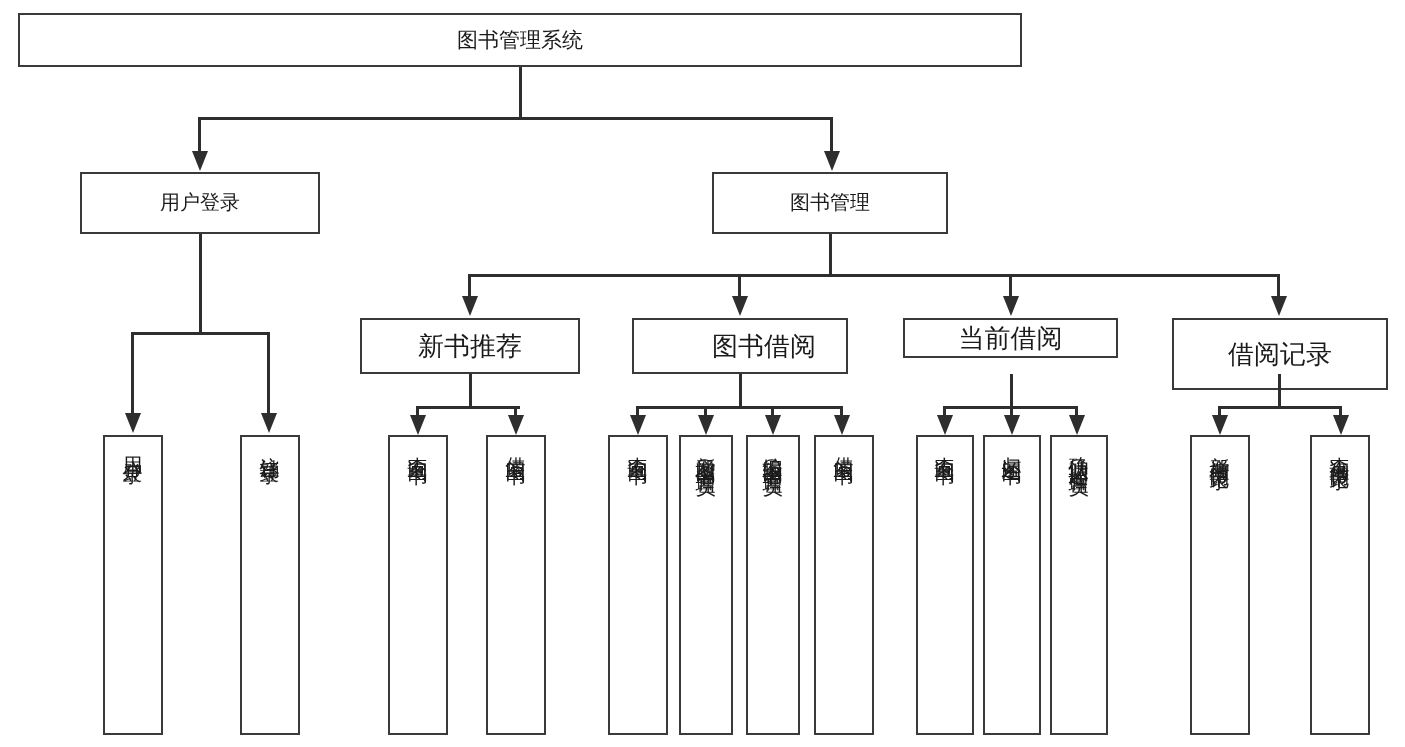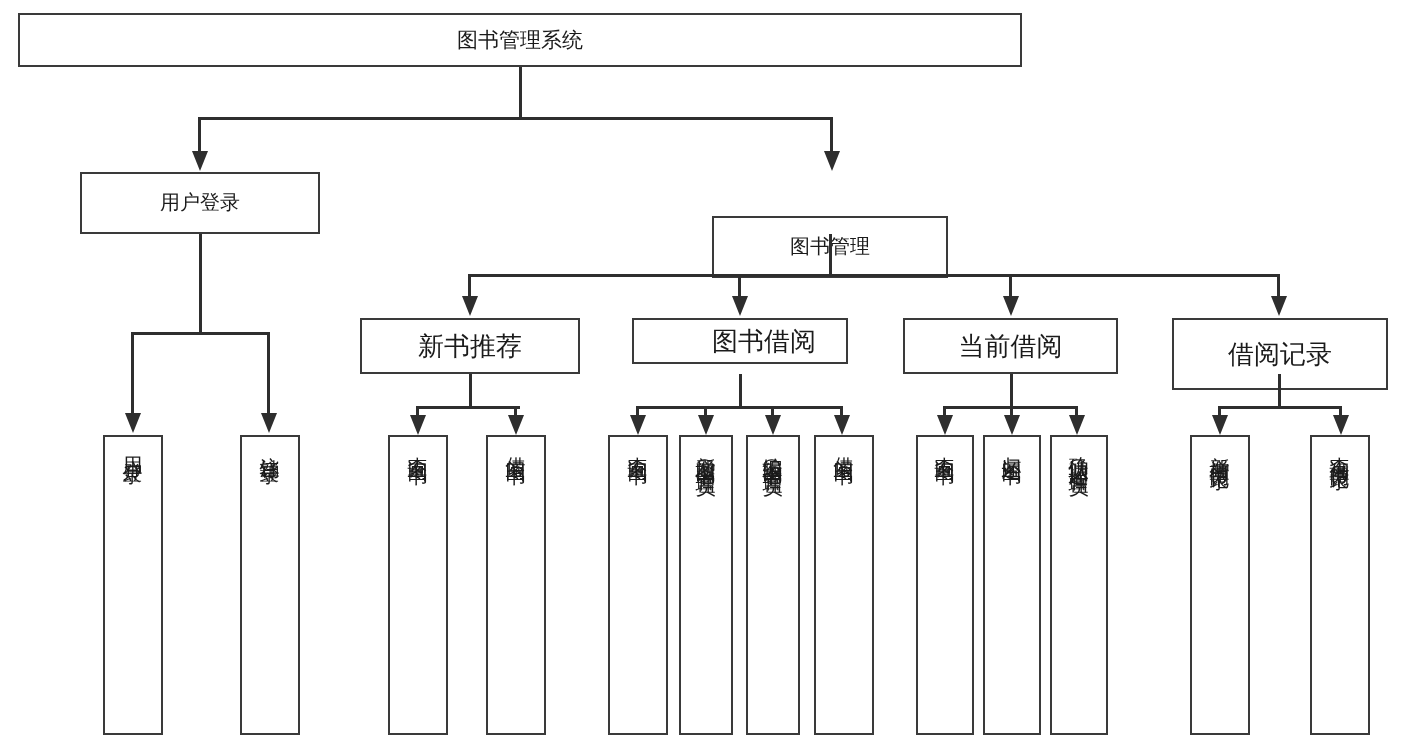--- a/index.html
+++ b/index.html
@@ -91,21 +91,21 @@
   <div class="edge v" style="left:518.5px; top:67px; width:3px; height:52px;"></div>
   <div class="edge h" style="left:198px; top:117px; width:635px; height:3px;"></div>
   <div class="edge v" style="left:198px; top:117px; width:3px; height:36px;"></div>
   <div class="arrow" style="left:191.5px; top:151px;"></div>
   <div class="edge v" style="left:830px; top:117px; width:3px; height:36px;"></div>
   <div class="arrow" style="left:823.5px; top:151px;"></div>
 
   <div class="node level1" style="left:80px; top:172px; width:240px; height:62px;">
     <span>用户登录</span>
   </div>
-  <div class="node level1" style="left:712px; top:172px; width:236px; height:62px;margin-top:44px;">
+  <div class="node level1" style="left:712px; top:172px; width:236px; height:62px;">
     <span>图书管理</span>
   </div>
 
   <div class="edge v" style="left:198.5px; top:234px; width:3px; height:100px;"></div>
   <div class="edge h" style="left:131px; top:332px; width:139px; height:3px;"></div>
   <div class="edge v" style="left:131px; top:332px; width:3px; height:83px;"></div>
   <div class="arrow" style="left:124.5px; top:413px;"></div>
   <div class="edge v" style="left:267px; top:332px; width:3px; height:83px;"></div>
   <div class="arrow" style="left:260.5px; top:413px;"></div>
 
@@ -116,24 +116,24 @@
   <div class="edge v" style="left:738px; top:274px; width:3px; height:24px;"></div>
   <div class="arrow" style="left:731.5px; top:296px;"></div>
   <div class="edge v" style="left:1009px; top:274px; width:3px; height:24px;"></div>
   <div class="arrow" style="left:1002.5px; top:296px;"></div>
   <div class="edge v" style="left:1277px; top:274px; width:3px; height:24px;"></div>
   <div class="arrow" style="left:1270.5px; top:296px;"></div>
 
   <div class="node level2" style="left:360px; top:318px; width:220px; height:56px;">
     <span>新书推荐</span>
   </div>
-  <div class="node level2" style="left:632px; top:318px; width:216px; height:46px;padding-left:48px;">
+  <div class="node level2" style="left:632px; top:318px; width:216px; height:56px;padding-left:48px;">
     <span>图书借阅</span>
   </div>
-  <div class="node level2" style="left:903px; top:318px; width:215px; height:56px;">
+  <div class="node level2" style="left:903px; top:318px; width:215px; height:40px;">
     <span>当前借阅</span>
   </div>
   <div class="node level2" style="left:1172px; top:318px; width:216px; height:72px;">
     <span>借阅记录</span>
   </div>
 
   <div class="edge v" style="left:468.5px; top:374px; width:3px; height:34px;"></div>
   <div class="edge h" style="left:416px; top:406px; width:104px; height:3px;"></div>
   <div class="edge v" style="left:416px; top:406px; width:3px; height:12px;"></div>
   <div class="arrow" style="left:409.5px; top:415px;"></div>

